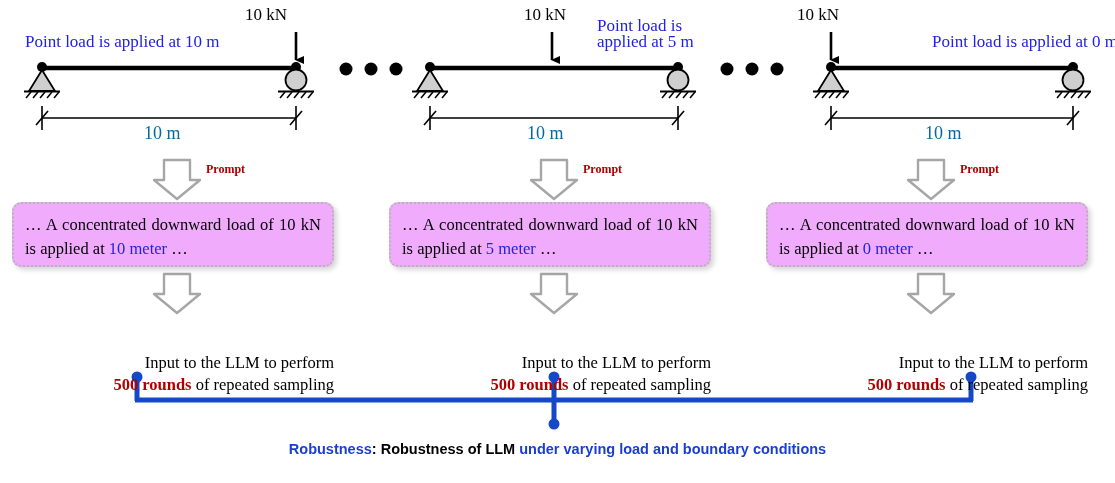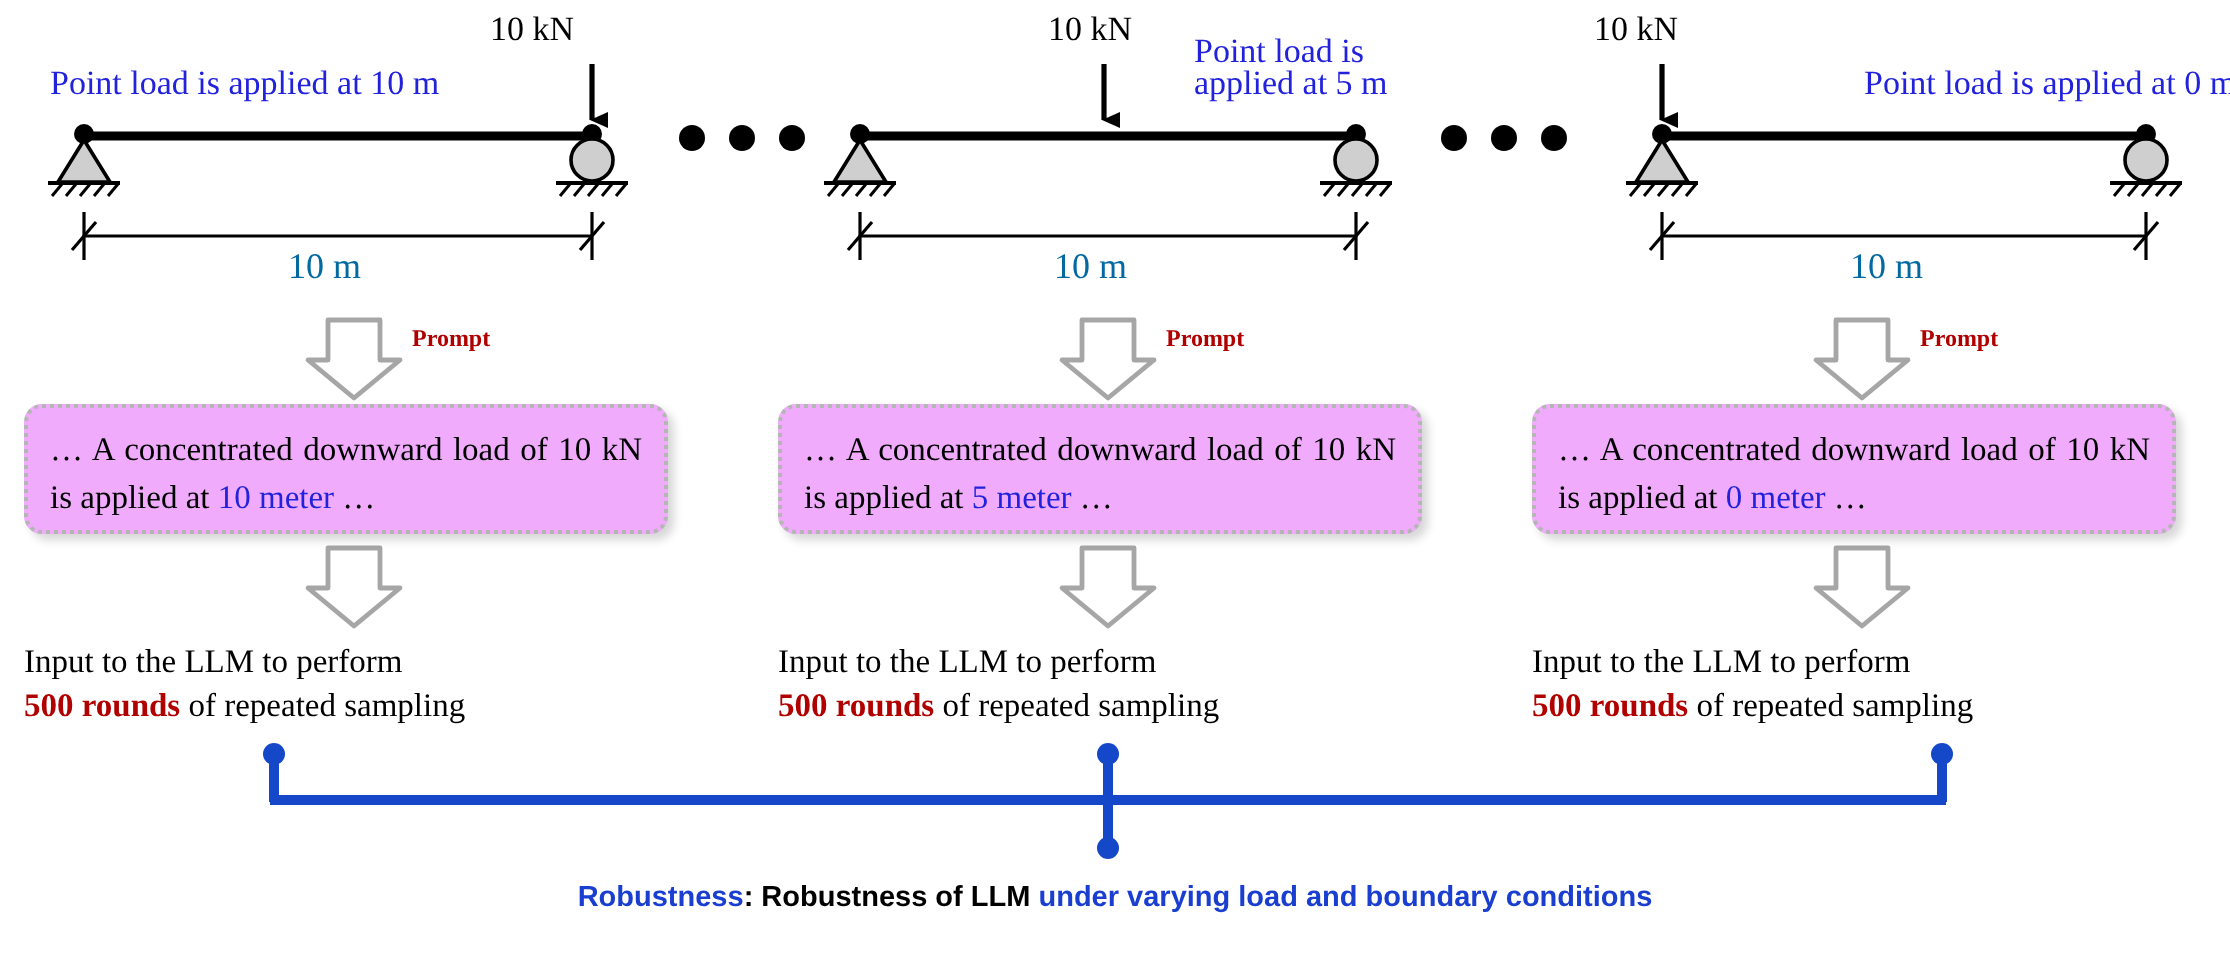--- a/index.html
+++ b/index.html
@@ -60,24 +60,25 @@
     box-shadow: 3px 3px 5px rgba(0,0,0,0.16);
     font-size: 16.5px;
     color: #000000;
     text-align: justify;
     padding: 9px 11px 8px 11px;
     line-height: 1.45;
   }
   .promptbox .hl { color: #2222dd; }
   .llmtext {
     position: absolute;
-    text-align: left;
+    text-align: right;
     font-size: 16.5px;
     color: #000000;
     line-height: 1.35;
+    margin-top: 32px;
   }
   .llmtext .rounds {
     font-weight: bold;
     color: #b00000;
   }
   .caption {
     position: absolute;
     text-align: center;
     font-family: "Liberation Sans", sans-serif;
     font-size: 14.5px;

